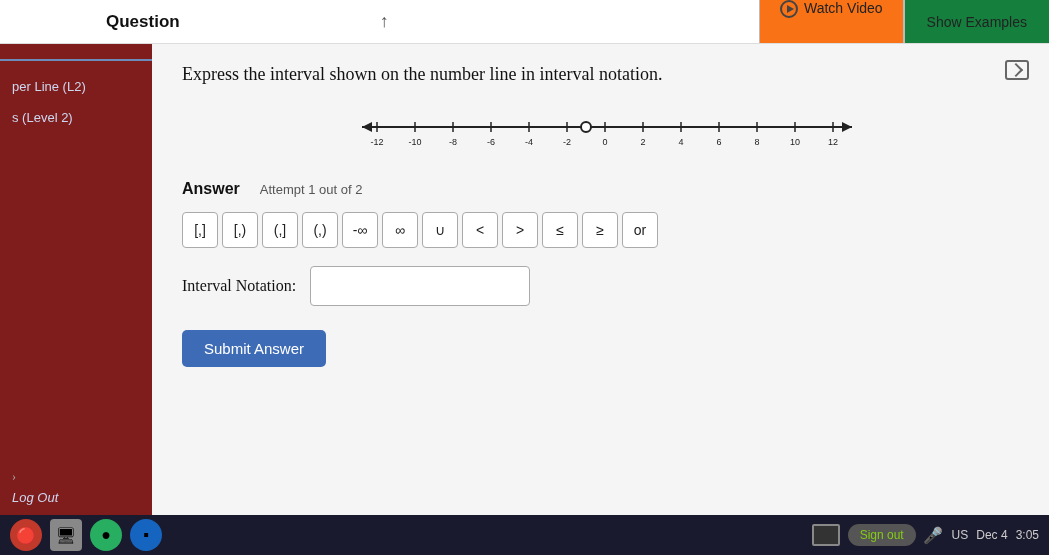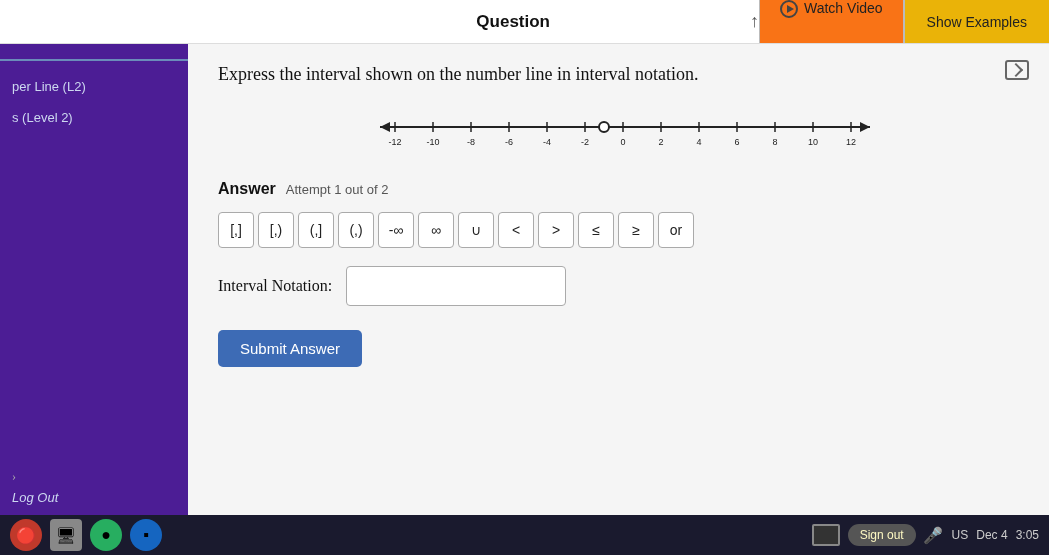--- a/index.html
+++ b/index.html
@@ -18,22 +18,21 @@
       display: flex;
       align-items: stretch;
       background: #fff;
       border-bottom: 1px solid #ddd;
       min-height: 44px;
     }
     .top-bar-left {
       flex: 1;
       display: flex;
       align-items: center;
-      padding-left: 72px;
-      justify-content: flex-end;
+      padding-left: 106px;
     }
     .top-bar-title {
       font-size: 17px;
       font-weight: bold;
       color: #111;
       font-family: Arial, sans-serif;
     }
     .top-bar-right {
       display: flex;
       align-items: stretch;
@@ -67,42 +66,42 @@
       height: 0;
       border-top: 4px solid transparent;
       border-bottom: 4px solid transparent;
       border-left: 7px solid #444;
       margin-left: 2px;
     }
     .show-examples-btn {
       display: flex;
       align-items: center;
       padding: 0 22px;
-      background: #eab308;
+      background: #15803d;
       border: 1px solid #bbb;
       border-top: none;
       border-bottom: none;
       border-right: none;
       cursor: pointer;
       font-size: 14px;
       font-family: Arial, sans-serif;
       color: #222;
     }
 
     
     .main-layout {
       display: flex;
       flex: 1;
       overflow: hidden;
     }
 
     
     .sidebar {
-      width: 188px;
-      background: #4c1d95;
+      width: 152px;
+      background: #7f1d1d;
       display: flex;
       flex-direction: column;
       padding-top: 10px;
       flex-shrink: 0;
     }
     .sidebar-divider {
       height: 2px;
       background: #6b8cba;
       margin: 5px 0 10px 0;
     }
@@ -158,21 +157,21 @@
     }
     .number-line-svg {
       width: 520px;
       height: 50px;
     }
 
     
     .answer-header {
       display: flex;
       align-items: center;
-      gap: 10px;
+      gap: 20px;
       margin-bottom: 14px;
     }
     .answer-label {
       font-weight: bold;
       font-size: 16px;
       font-family: Arial, sans-serif;
       color: #111;
     }
     .attempt-text {
       font-size: 13px;
@@ -296,21 +295,21 @@
     }
     .taskbar-monitor {
       width: 28px;
       height: 28px;
       border: 2px solid #aaa;
       border-radius: 3px;
       cursor: pointer;
     }
     .sign-out-btn {
       background: #555;
-      color: #fef9c3;
+      color: #84cc16;
       border: none;
       border-radius: 12px;
       padding: 4px 12px;
       font-size: 12px;
       font-family: Arial, sans-serif;
       cursor: pointer;
     }
     .taskbar-text {
       color: #ccc;
       font-size: 12px;

